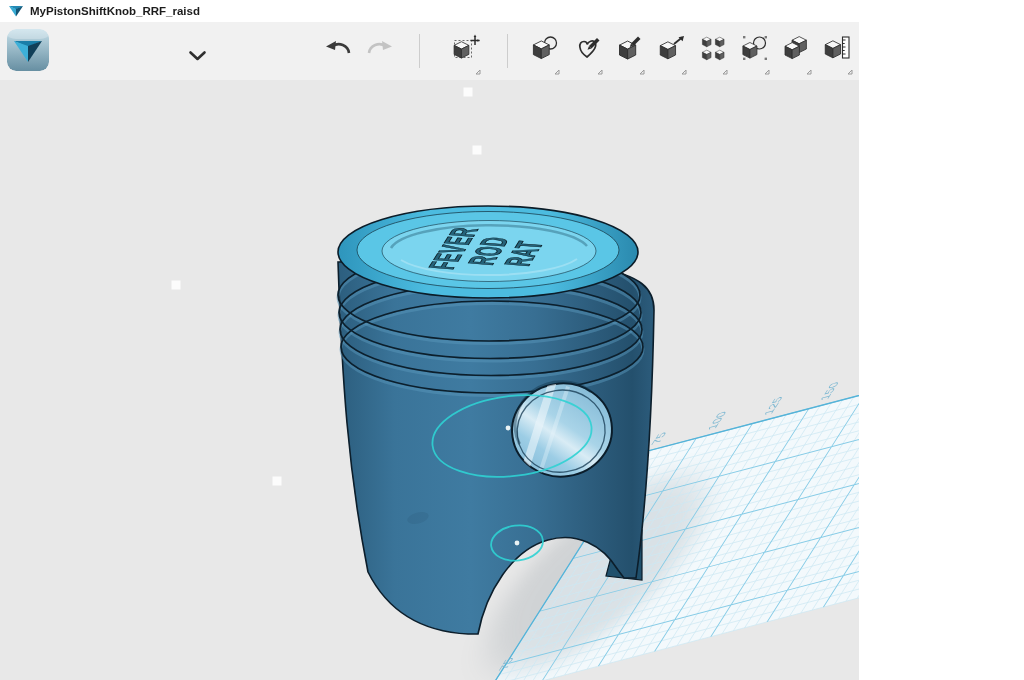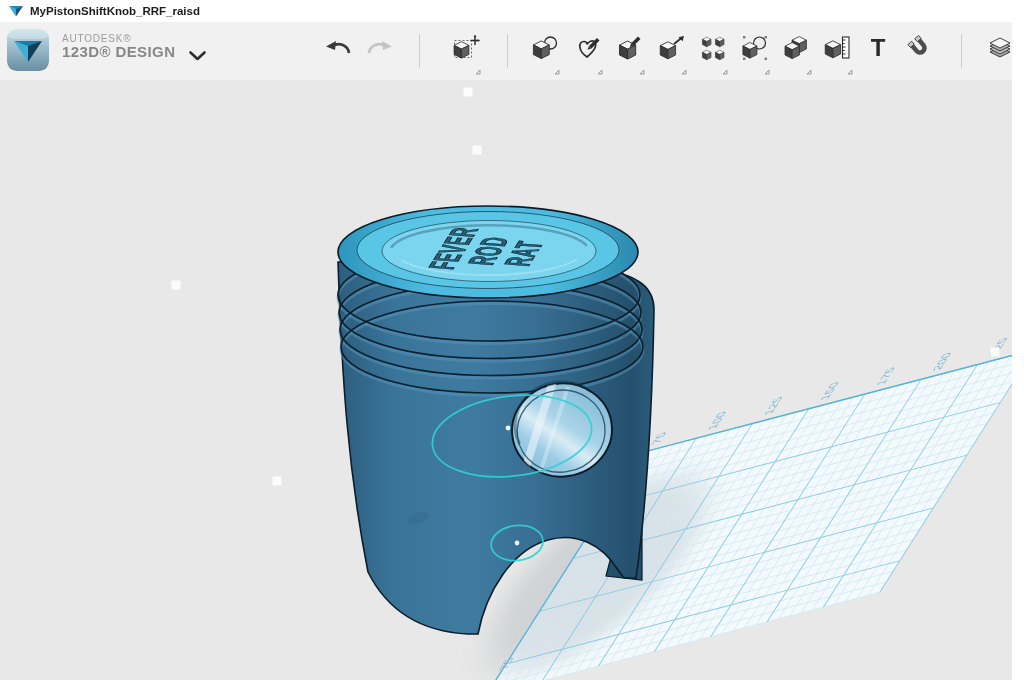--- a/index.html
+++ b/index.html
@@ -1,16 +1,16 @@
 <!DOCTYPE html>
 <html><head>
 <meta charset="utf-8">
 <style>
   html,body{margin:0;padding:0;background:#ffffff;font-family:"Liberation Sans",sans-serif;}
-  .app{position:relative;width:1012px;height:680px;overflow:hidden;background:#fca5a5;}
+  .app{position:relative;width:859px;height:680px;overflow:hidden;background:#fca5a5;}
   
   .titlebar{position:absolute;left:0;top:0;width:1024px;height:22px;background:#ffffff;border-bottom:1px solid #e3e3e3;display:flex;align-items:center;}
   .titlebar .doclogo{margin:0 6px 0 8px;display:block;}
   .titlebar .doctitle{font-size:11.5px;font-weight:bold;color:#1c1c1c;}
   
   .toolbar{position:absolute;left:0;top:22px;width:1024px;height:58px;background:#f1f1f1;border-bottom:1px solid #c9c9c9;}
   .appicon{position:absolute;left:7px;top:7px;width:42px;height:42px;border-radius:9px;overflow:hidden;}
   .brand{position:absolute;left:62px;top:11px;line-height:1.1;}
   .brand .b1{font-size:10px;color:#9b9b9b;letter-spacing:.8px;}
   .brand .b2{font-size:15px;font-weight:bold;color:#878787;letter-spacing:.4px;}
@@ -48,24 +48,20 @@
           </linearGradient>
         </defs>
         <rect x="0" y="0" width="42" height="42" rx="9" fill="url(#lgApp)"></rect>
         <polygon points="7,12 35,12 21,18" fill="#1a7ea8"></polygon>
         <polygon points="7,12 21,17 21,33" fill="#3db0d8"></polygon>
         <polygon points="35,12 21,17 21,33" fill="#113f58"></polygon>
         <rect x="0" y="0" width="42" height="10" rx="9" fill="#ffffff" opacity="0.25"></rect>
       </svg>
     </div>
 
-    <div class="brand">
-      <div class="b1">AUTODESK®</div>
-      <div class="b2">123D® DESIGN</div>
-    </div>
 
     <svg class="chev" width="19" height="12" viewBox="0 0 19 12">
       <polyline points="2.5,2.5 9.5,9 16.5,2.5" fill="none" stroke="#2f2f2f" stroke-width="2.6" stroke-linecap="round" stroke-linejoin="round"></polyline>
     </svg>
 
     <div class="tbtn" style="left:317px">
       <svg class="icon" width="30" height="28" viewBox="0 0 30 28">
         <path d="M25,19 C24,11 15,8 8.5,12" fill="none" stroke="#3a3a3a" stroke-width="2.6"></path>
         <polygon points="2,12.5 12,7 11,16" fill="#3a3a3a"></polygon>
       </svg>

